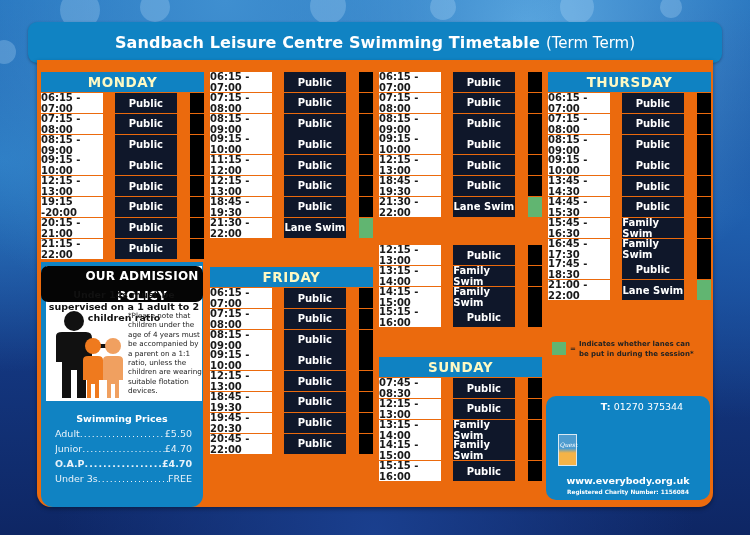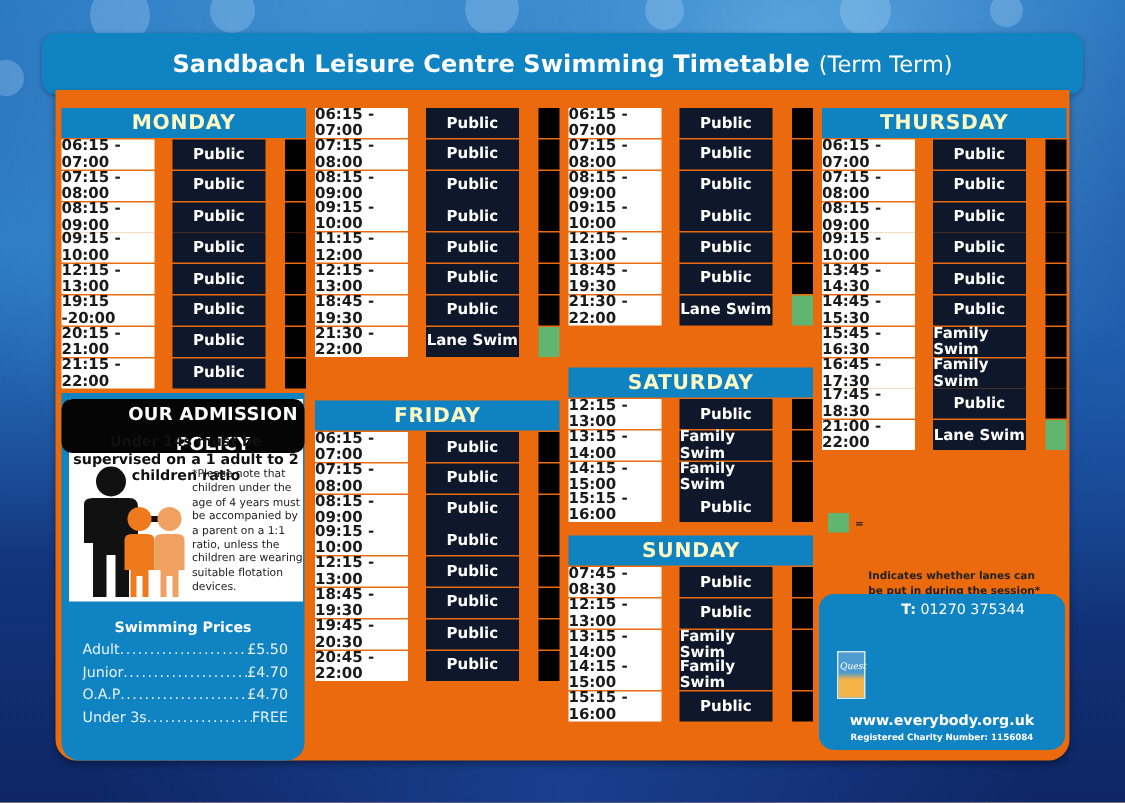--- a/index.html
+++ b/index.html
@@ -83,21 +83,21 @@
     position: absolute; left: 55px; width: 137px; color: #e8f2fa; font-size: 9.5px;
     display: flex; white-space: nowrap; overflow: hidden;
   }
   .price-row .dots { flex: 1; overflow: hidden; letter-spacing: 1px; }
 
   .legend {
     position: absolute; left: 552px; top: 340px; display: flex; align-items: flex-start;
   }
   .legend .swatch { width: 14px; height: 13px; background: #61b571; margin-top: 2px; }
   .legend .eq { font-size: 7px; color: #222; margin: 5px 3px 0 4px; font-weight: bold; }
-  .legend .text { font-size: 7px; color: #222; font-weight: bold; line-height: 9.5px; width: 120px; margin-top: 40px; }
+  .legend .text { font-size: 7px; color: #222; font-weight: bold; line-height: 9.5px; width: 120px; }
 
   .contact {
     position: absolute; left: 546px; top: 396px; width: 164px; height: 104px;
     background: #1083c3; border-radius: 10px; color: #fff; text-align: center;
   }
   .contact .tel { position: absolute; top: 5px; width: 100%; font-size: 9.5px; padding-left: 28px; }
   .contact .mail { position: absolute; top: 17px; width: 100%; font-size: 9.5px; }
   .contact b { font-weight: bold; }
   .contact .www { position: absolute; top: 79px; width: 100%; font-size: 9.5px; font-weight: bold; }
   .contact .charity { position: absolute; top: 93px; width: 100%; font-size: 5.8px; font-weight: bold; }
@@ -347,21 +347,20 @@
       <div class="act">Public</div>
       <div class="ind"></div>
     </div>
     <div class="row">
       <div class="time">20:45 - 22:00</div>
       <div class="act">Public</div>
       <div class="ind"></div>
     </div>
   </div>
 <div class="day" style="left:379px;top:245px;">
-    <div class="day-header">SATURDAY</div>
     <div class="row">
       <div class="time">12:15 - 13:00</div>
       <div class="act">Public</div>
       <div class="ind"></div>
     </div>
     <div class="row">
       <div class="time">13:15 - 14:00</div>
       <div class="act">Family Swim</div>
       <div class="ind"></div>
     </div>
@@ -424,21 +423,21 @@
 <div class="price-row" style="top:428px;">
   <span>Adult</span>
   <span class="dots">................................................</span>
   <span>£5.50</span>
 </div>
 <div class="price-row" style="top:443px;">
   <span>Junior</span>
   <span class="dots">................................................</span>
   <span>£4.70</span>
 </div>
-<div class="price-row" style="top:458px;">
+<div class="price-row" style="top:458px;font-weight:bold;">
   <span>O.A.P</span>
   <span class="dots">................................................</span>
   <span>£4.70</span>
 </div>
 <div class="price-row" style="top:473px;">
   <span>Under 3s</span>
   <span class="dots">................................................</span>
   <span>FREE</span>
 </div>
 

